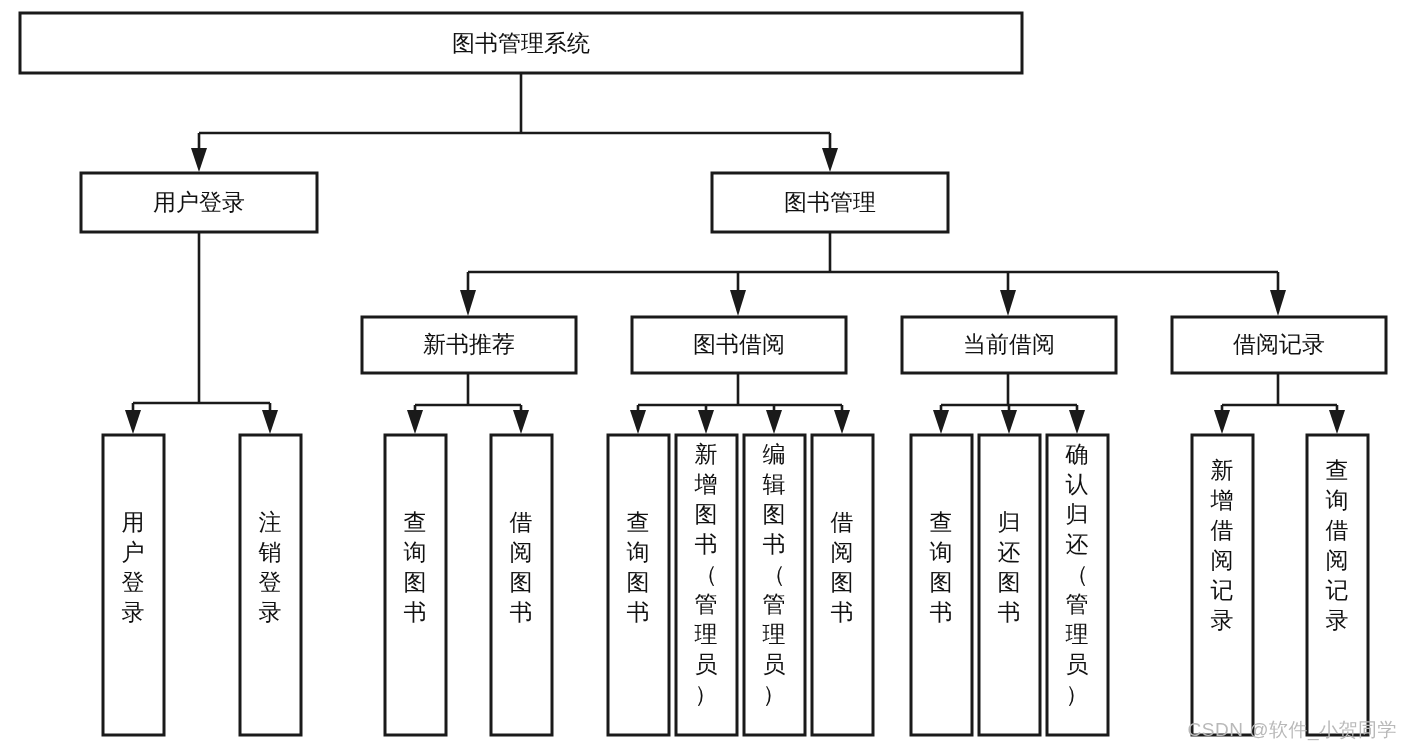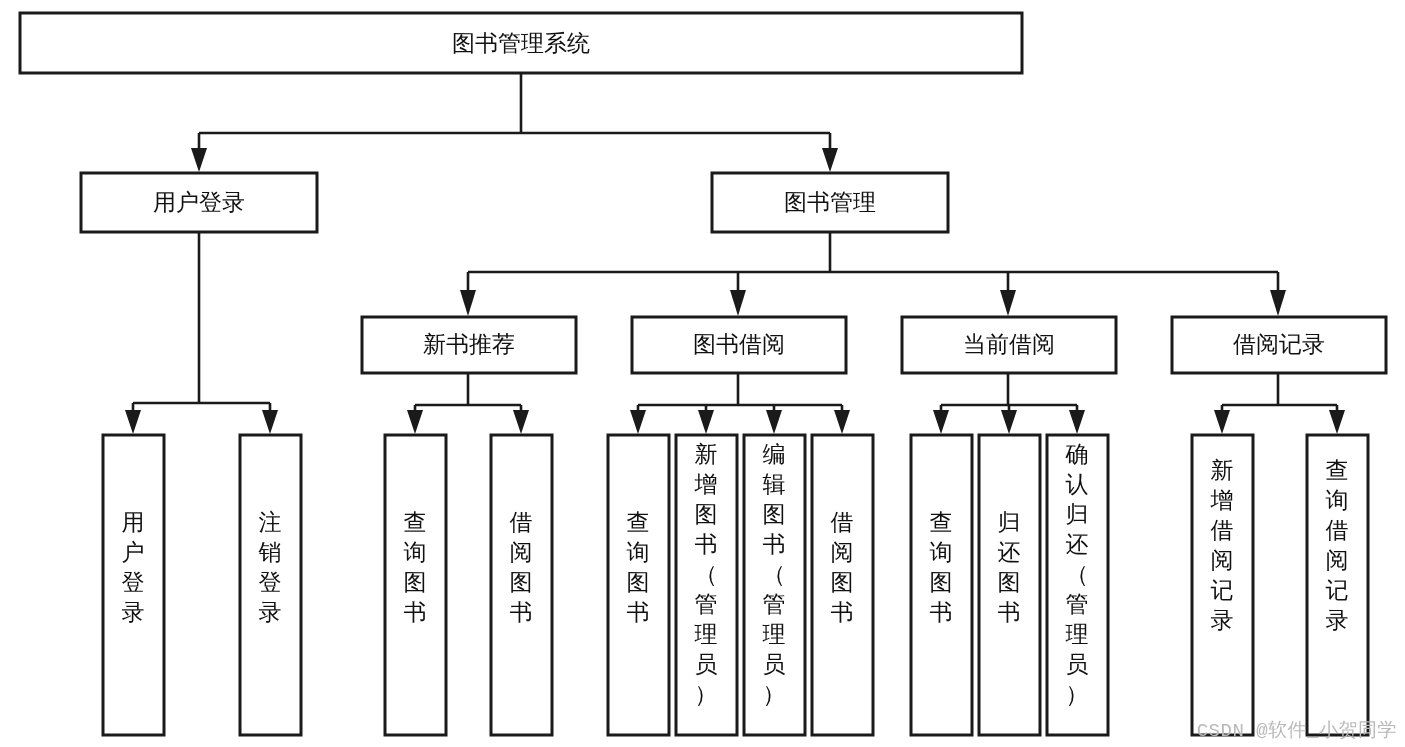--- a/index.html
+++ b/index.html
@@ -51,21 +51,21 @@
   .node-label-v {
     font-family: "Liberation Sans", "DejaVu Sans", sans-serif;
     font-size: 23px;
     fill: #111111;
     text-anchor: middle;
   }
   .watermark-text {
     position: absolute;
     right: 8px;
     bottom: 4px;
-    font-family: Liberation Mono, monospace;
+    font-family: Liberation Sans, sans-serif;
     font-size: 19px;
     color: #b9b9b9;
     white-space: nowrap;
     letter-spacing: 0.5px;
     pointer-events: none;
     text-align: right;
   }
 </style>
 </head>
 <body>

